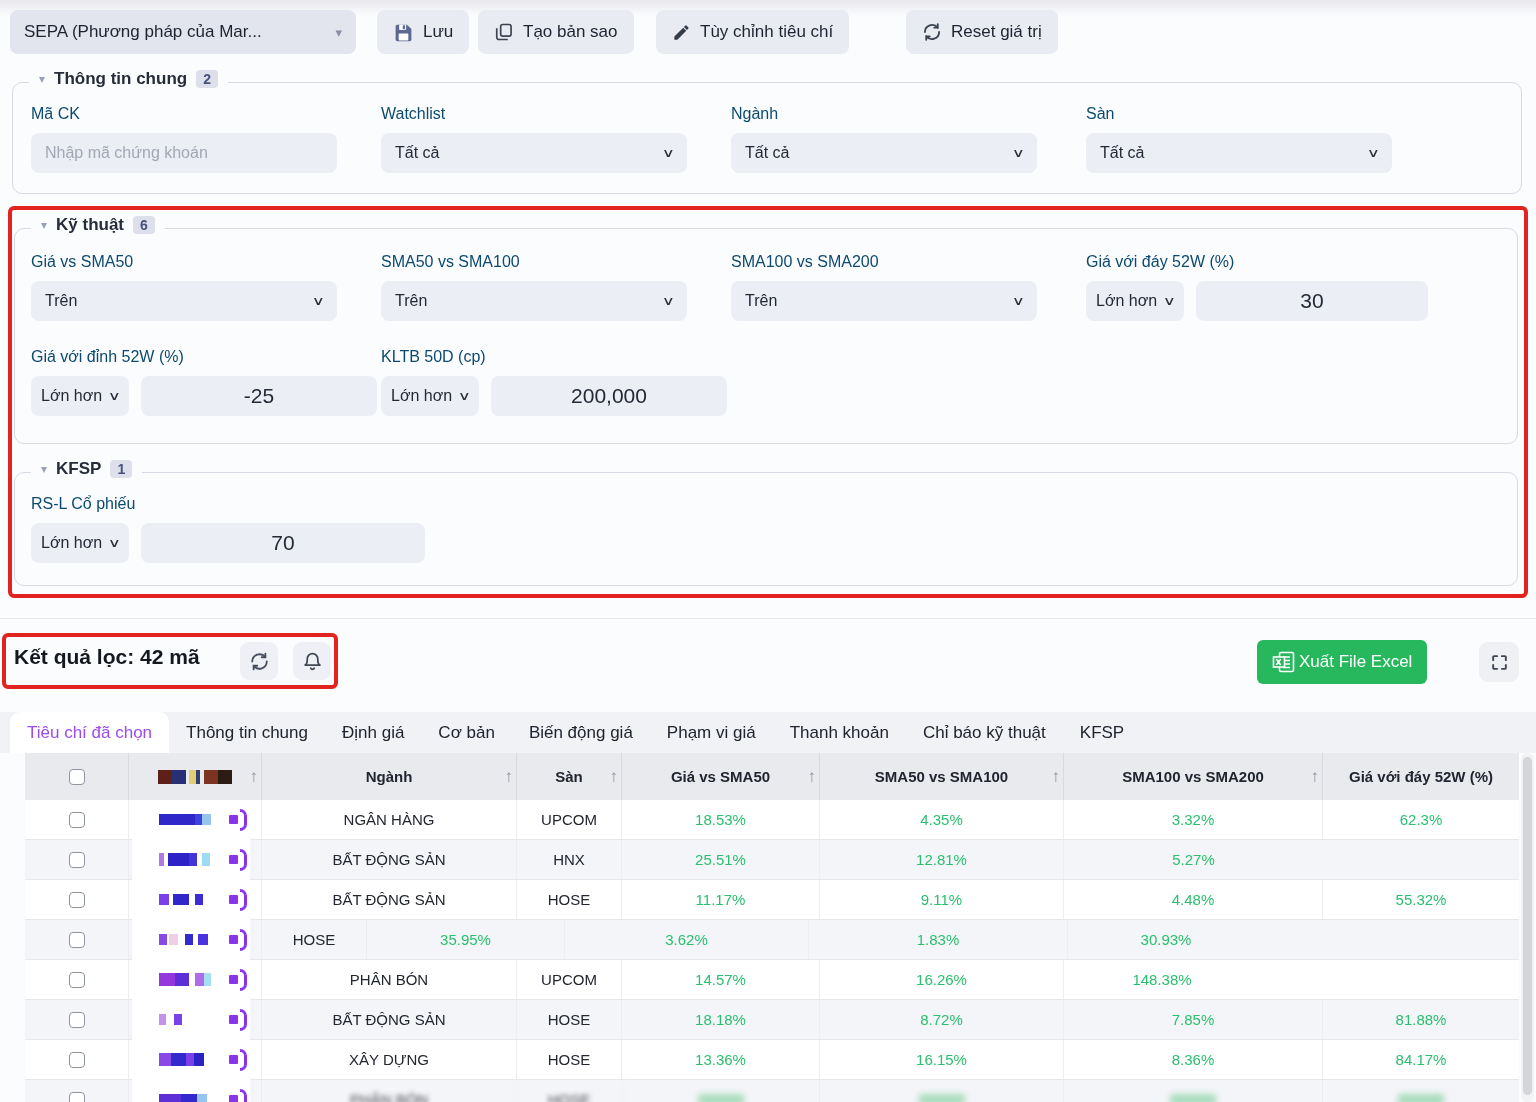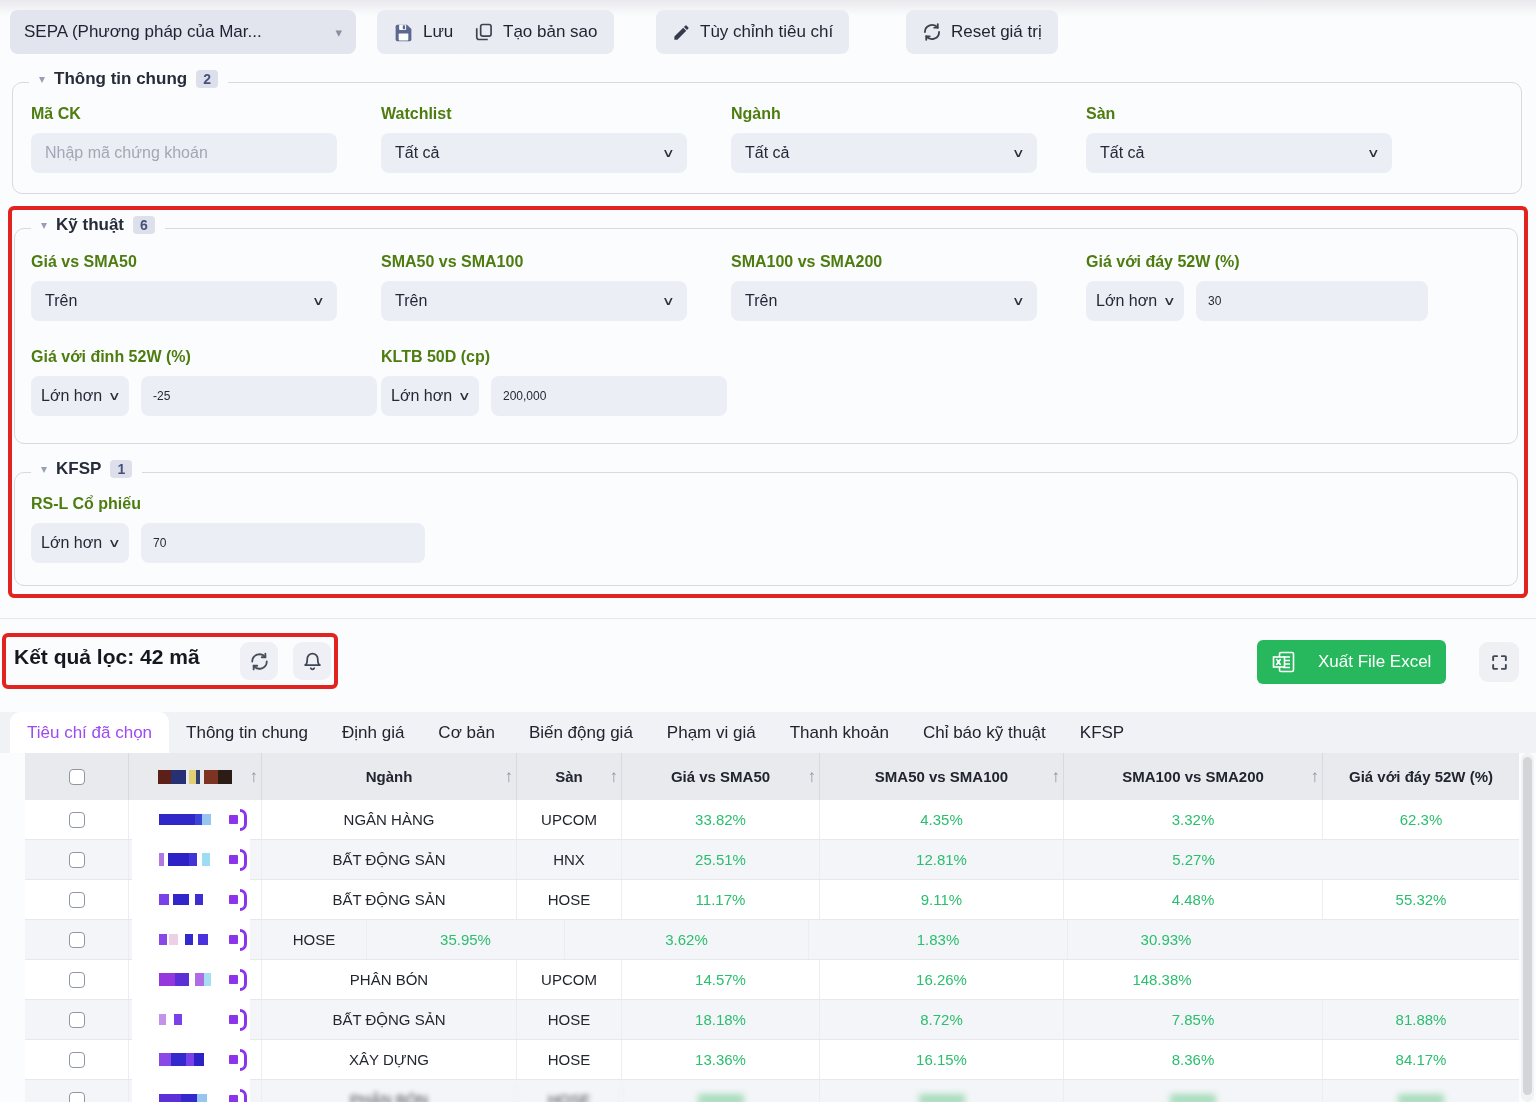--- a/index.html
+++ b/index.html
@@ -8,34 +8,34 @@
 .topfade{position:absolute;left:0;top:0;width:1536px;height:16px;background:linear-gradient(#e9e9ed,rgba(251,252,254,0))}
 
 .preset{position:absolute;left:10px;top:10px;width:346px;height:44px;background:#e2e4ee;border-radius:8px;display:flex;align-items:center;padding:0 14px;font-size:17px;color:#1d2330;cursor:pointer}
 .preset .caret{margin-left:auto;color:#8a8fa3;font-size:13px}
 .tbtn{position:absolute;top:10px;height:44px;display:flex;align-items:center;gap:9px;background:#e9ebf2;border:none;border-radius:8px;padding:0 16px;font-size:17px;color:#1d2330;cursor:pointer}
 
 .fieldset{position:absolute;border:1.5px solid #d8dae3;border-radius:10px}
 .legend{position:absolute;top:-14px;left:16px;background:#fbfcfe;padding:0 10px;display:flex;align-items:center;gap:9px;font-size:17px;font-weight:700;color:#262c3a}
 .tri{color:#98a0b8;font-size:12px;font-weight:400}
 .badge{background:#dde0eb;color:#46527c;font-weight:700;font-size:14px;border-radius:4px;padding:1px 7px}
-.flabel{position:absolute;font-size:16px;color:#4d7c0f;font-weight:700}
+.flabel{position:absolute;font-size:16px;color:#0c4a6e;font-weight:400}
 .sel{position:absolute;height:40px;background:#eceef6;border-radius:8px;display:flex;align-items:center;padding:0 14px;font-size:16px;color:#242936;cursor:pointer}
 .sel .chev{margin-left:auto;font-size:12px;color:#2b303c;transform:scaleX(1.5)}
 .sel.op{padding:7px 10px}
 .sel.op .chev{margin-left:8px}
-.ninput{position:absolute;height:40px;background:#eceef6;border:none;border-radius:8px;font-size:12px;color:#242936;text-align:left;padding:4px 12px;outline:none}
+.ninput{position:absolute;height:40px;background:#eceef6;border:none;border-radius:8px;font-size:21px;color:#242936;text-align:center;padding:4px 12px;outline:none}
 .tinput{position:absolute;height:40px;background:#eceef6;border:none;border-radius:8px;font-size:16px;color:#242936;padding:0 14px;outline:none}
 .tinput::placeholder{color:#a2a7b4}
 .redbox{position:absolute;border:4px solid #e12420;border-radius:6px;pointer-events:none}
 .divline{position:absolute;left:0;top:618px;width:1536px;height:1px;background:#e8e8ec}
 
 .results-label{position:absolute;left:14px;top:645px;font-size:21px;font-weight:700;color:#14181f}
 .ibtn{position:absolute;top:642px;width:38px;height:38px;border-radius:9px;background:#eef0f5;display:flex;align-items:center;justify-content:center;border:none;cursor:pointer}
-.excel{position:absolute;left:1257px;top:640px;height:44px;display:flex;align-items:center;gap:22px;background:#27b85e;color:#fff;font-size:17px;border:none;border-radius:6px;padding:0 15px;cursor:pointer}
+.excel{position:absolute;left:1257px;top:640px;height:44px;display:flex;align-items:center;gap:3px;background:#27b85e;color:#fff;font-size:17px;border:none;border-radius:6px;padding:0 15px;cursor:pointer}
 .expand{position:absolute;left:1479px;top:642px;width:40px;height:40px;border-radius:9px;background:#eff0f4;display:flex;align-items:center;justify-content:center;border:none;cursor:pointer}
 
 .tabband{position:absolute;left:0;top:712px;width:1536px;height:41px;background:#f1f2f6}
 .tabs{position:absolute;left:10px;top:712px;height:41px;display:flex}
 .tab{display:flex;align-items:center;padding:0 17px;font-size:17px;color:#20242e;cursor:pointer;white-space:nowrap}
 .tab.active{background:#fff;border-radius:10px 10px 0 0;color:#9b4bf0;font-weight:400}
 
 .table{position:absolute;left:25px;top:753px;width:1494px;height:349px;background:#fff}
 .thead{display:flex;height:47px;background:#e9eaee}
 .hc{position:relative;display:flex;align-items:center;justify-content:center;font-size:15px;font-weight:700;color:#20252f;border-right:1px solid #d9dadf;flex:none}
@@ -83,21 +83,21 @@
   <span>
       <svg width="21" height="21" viewBox="0 0 24 24">
         <path fill="#5d6890" d="M5 3h11l5 5v12a2 2 0 0 1-2 2H5a2 2 0 0 1-2-2V5a2 2 0 0 1 2-2z"></path>
         <rect x="7" y="3" width="8" height="6" rx="1" fill="#fbfcfe"></rect>
         <rect x="11.2" y="3.8" width="2.6" height="4.4" fill="#5d6890"></rect>
         <rect x="6.5" y="13" width="11" height="8" rx="1" fill="#fbfcfe"></rect>
       </svg>
     </span>
   <span>Lưu</span>
 </button>
-<button class="tbtn" style="left:458px">
+<button class="tbtn" style="left:478px">
   <span>
       <svg width="20" height="20" viewBox="0 0 24 24" fill="none" stroke="#3b4250" stroke-width="2">
         <rect x="8" y="3" width="12.5" height="14" rx="2.5"></rect>
         <path d="M16.5 21H6a2.7 2.7 0 0 1-2.7-2.7V7.5"></path>
       </svg>
     </span>
   <span>Tạo bản sao</span>
 </button>
 <button class="tbtn" style="left:656px">
   <span>
@@ -299,21 +299,21 @@
       </div>
     <div class="c w1 sym">
         <span class="blob blob-1"></span>
         <span class="mini">
           <i class="sq"></i>
           <i class="arc"></i>
         </span>
       </div>
     <div class="c w2">NGÂN HÀNG</div>
     <div class="c w3">UPCOM</div>
-    <div class="c w4 val">33.82%</div>
+    <div class="c w4 val">18.53%</div>
     <div class="c w5 val">4.35%</div>
     <div class="c w6 val">3.32%</div>
     <div class="c w7 val">62.3%</div>
   </div>
   <div class="trow even">
     <div class="c w0">
         <span class="cb"></span>
       </div>
     <div class="c w1 sym">
         <span class="blob blob-2"></span>

